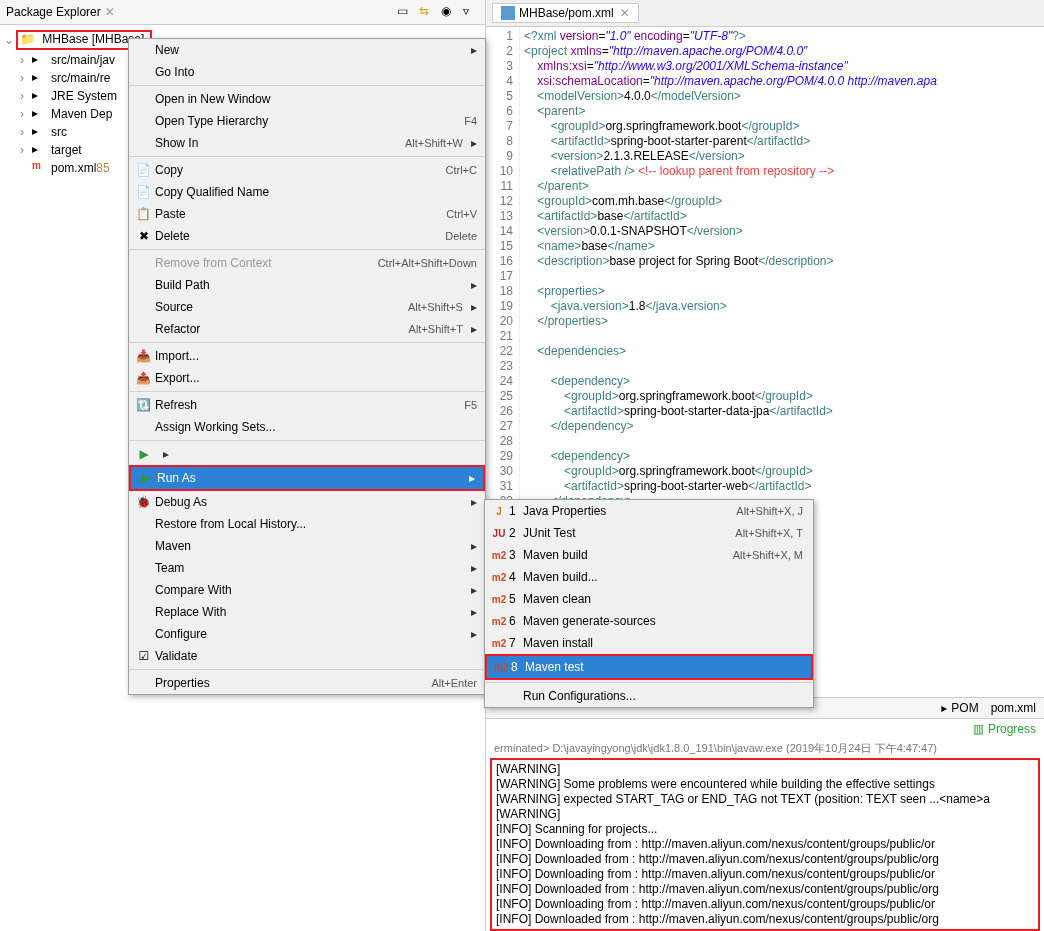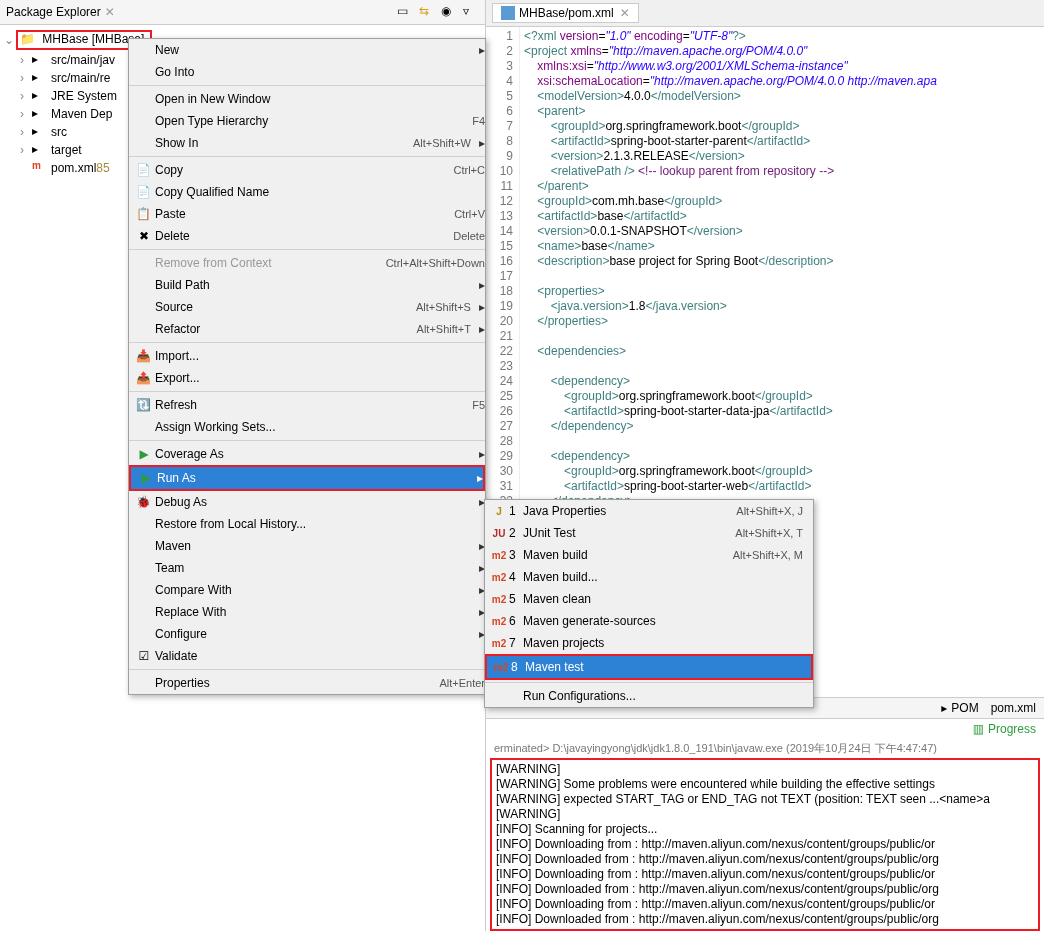--- a/index.html
+++ b/index.html
@@ -19,21 +19,21 @@
 .tree-item { display: flex; align-items: center; padding: 1px 4px; white-space: nowrap; }
 .tree-indent { display: inline-block; }
 .tree-arrow { width: 12px; display: inline-block; color: #888; }
 .tree-icon { width: 16px; height: 16px; display: inline-block; margin-right: 3px; }
 .tree-label { color: #000; }
 .tree-suffix { color: #a68a3f; }
 .highlighted-project { border: 2px solid #ed1c24; padding: 0 6px 0 2px; }
 
 
 .context-menu { position: absolute; left: 128px; top: 38px; width: 358px; background: #f0f0f0; border: 1px solid #a0a0a0; box-shadow: 2px 2px 6px rgba(0,0,0,0.3); z-index: 100; }
-.menu-item { display: flex; align-items: center; height: 22px; padding: 0 0 0 4px; }
+.menu-item { display: flex; align-items: center; height: 22px; padding: 0 8px 0 4px; }
 .menu-item.selected { background: #2e82d6; color: #fff; }
 .menu-icon { width: 22px; display: inline-block; text-align: center; }
 .menu-label { flex: 1; }
 .menu-shortcut { color: #555; font-size: 11px; text-align: right; }
 .menu-arrow { margin-left: 8px; color: #333; }
 .menu-item.selected .menu-arrow { color: #fff; }
 .menu-sep { height: 1px; background: #d0d0d0; margin: 2px 0; }
 .menu-item.disabled { color: #999; }
 .menu-highlight { border: 2px solid #ed1c24; }
 
@@ -56,21 +56,21 @@
 .editor { flex: 1; display: flex; font-family: Consolas, monospace; font-size: 13px; overflow: hidden; }
 .gutter { width: 34px; background: #fff; text-align: right; padding: 2px 6px 0 0; color: #787878; border-right: 1px solid #eee; }
 .gutter div { height: 15px; line-height: 15px; }
 .code { flex: 1; padding: 2px 4px; white-space: pre; overflow: hidden; }
 .code div { height: 15px; line-height: 15px; }
 .t { color: #3f7f7f; margin-top: 42px; }  
 .a { color: #7f007f; }  
 .v { color: #2a00ff; font-style: italic; }
 .tx { color: #000; }    
 .pi { color: #3f7f7f; } 
-.cm { color: #701a75; } 
+.cm { color: #ef4444; } 
 
 
 .bottom-strip { display: flex; align-items: center; border-top: 1px solid #ccc; padding: 3px 8px; background: #f5f5f5; gap: 12px; }
 .bt-item { display: flex; align-items: center; gap: 4px; }
 
 
 .console-tabs { display: flex; align-items: center; padding: 3px 8px; border-top: 1px solid #ccc; gap: 4px; }
 
 
 .console { border: 2px solid #ed1c24; margin: 0 4px; padding: 2px 4px; font-family: Consolas, monospace; font-size: 13px; height: 173px; overflow: hidden; }
@@ -314,21 +314,20 @@
       <span class="menu-label">Refresh</span>
       <span class="menu-shortcut">F5</span>
     </div>
     <div class="menu-item">
       <span class="menu-icon"></span>
       <span class="menu-label">Assign Working Sets...</span>
     </div>
     <div class="menu-sep"></div>
     <div class="menu-item">
       <span class="menu-icon"><span class="icon-cov">▶</span></span>
-      <span class="menu-label">Coverage As</span>
       <span class="menu-arrow">▸</span>
     </div>
     <div class="menu-highlight">
       <div class="menu-item selected">
         <span class="menu-icon"><span class="icon-run">▶</span></span>
         <span class="menu-label">Run As</span>
         <span class="menu-arrow">▸</span>
       </div>
     </div>
     <div class="menu-item">
@@ -407,21 +406,21 @@
       <span class="sub-label">Maven clean</span>
     </div>
     <div class="sub-item">
       <span class="sub-icon icon-m2">m2</span>
       <span class="sub-num">6</span>
       <span class="sub-label">Maven generate-sources</span>
     </div>
     <div class="sub-item">
       <span class="sub-icon icon-m2">m2</span>
       <span class="sub-num">7</span>
-      <span class="sub-label">Maven projects</span>
+      <span class="sub-label">Maven install</span>
     </div>
     <div class="sub-highlight">
       <div class="sub-item selected">
         <span class="sub-icon icon-m2">m2</span>
         <span class="sub-num">8</span>
         <span class="sub-label">Maven test</span>
       </div>
     </div>
     <div class="menu-sep"></div>
     <div class="sub-item">

